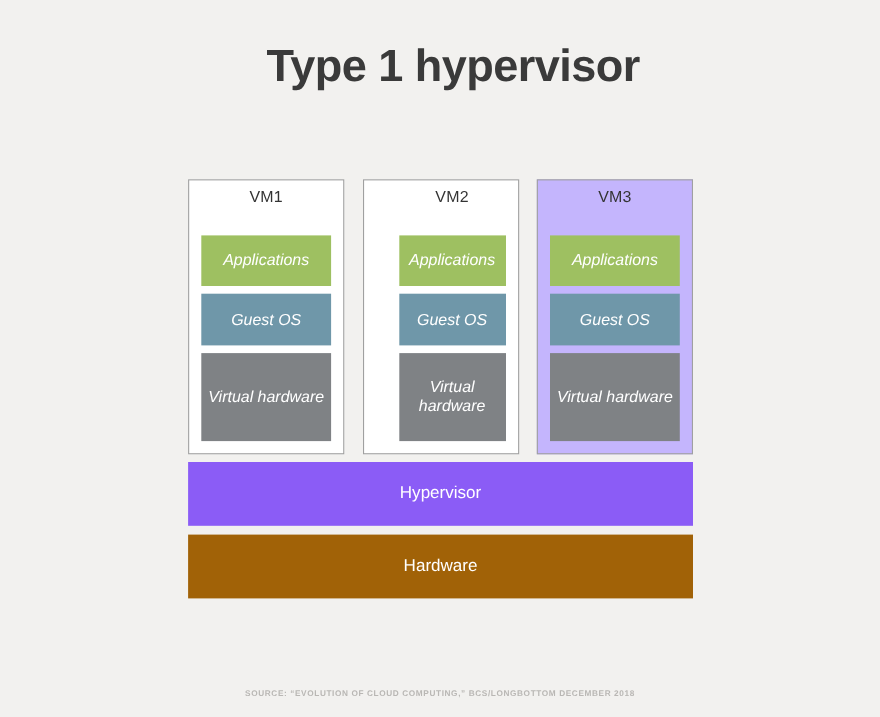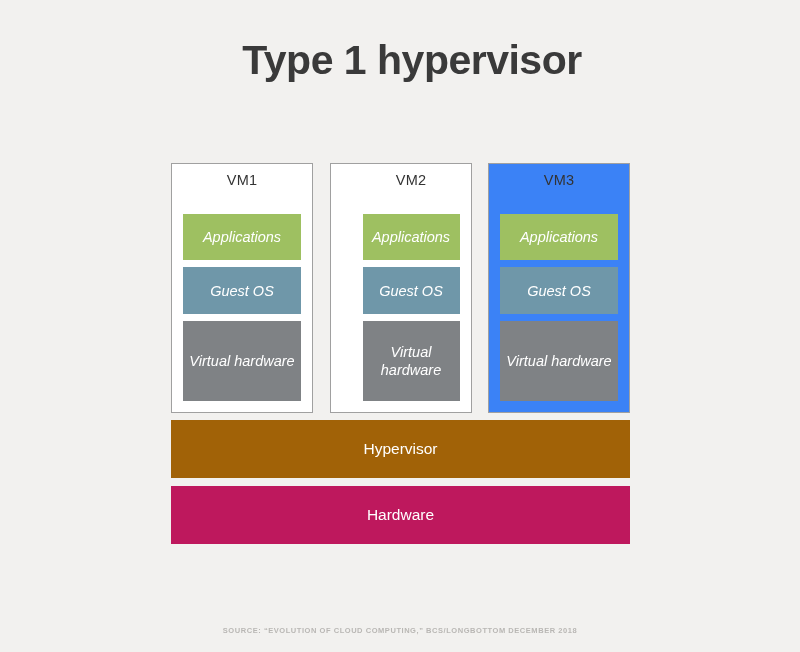--- a/index.html
+++ b/index.html
@@ -126,28 +126,28 @@
       <div class="vm-block block-vhw" style="background: rgb(127, 130, 133); color: rgb(255, 255, 255);">Virtual hardware</div>
     </div>
 
     <div class="vm-card" style="background: rgb(255, 255, 255); border-color: rgb(160, 160, 160); padding-left: 32px;">
       <div class="vm-title" style="color: rgb(51, 51, 51);">VM2</div>
       <div class="vm-block block-apps" style="background: rgb(158, 192, 97); color: rgb(255, 255, 255);">Applications</div>
       <div class="vm-block block-guestos" style="background: rgb(111, 151, 169); color: rgb(255, 255, 255);">Guest OS</div>
       <div class="vm-block block-vhw" style="background: rgb(127, 130, 133); color: rgb(255, 255, 255);">Virtual hardware</div>
     </div>
 
-    <div class="vm-card" style="background: #3b82f6; border-color: rgb(160, 160, 160);">
+    <div class="vm-card" style="background: #c4b5fd; border-color: rgb(160, 160, 160);">
       <div class="vm-title" style="color: rgb(51, 51, 51);">VM3</div>
       <div class="vm-block block-apps" style="background: rgb(158, 192, 97); color: rgb(255, 255, 255);">Applications</div>
       <div class="vm-block block-guestos" style="background: rgb(111, 151, 169); color: rgb(255, 255, 255);">Guest OS</div>
       <div class="vm-block block-vhw" style="background: rgb(127, 130, 133); color: rgb(255, 255, 255);">Virtual hardware</div>
     </div>
 
   </div>
 
-  <div class="wide-bar" id="hypervisor-bar" style="background: #a16207; color: rgb(255, 255, 255);">Hypervisor</div>
+  <div class="wide-bar" id="hypervisor-bar" style="background: #8b5cf6; color: rgb(255, 255, 255);">Hypervisor</div>
 
-  <div class="wide-bar" id="hardware-bar" style="background: #be185d; color: rgb(255, 255, 255);">Hardware</div>
+  <div class="wide-bar" id="hardware-bar" style="background: #a16207; color: rgb(255, 255, 255);">Hardware</div>
 
 </div>
 
 <div id="source-credit" style="color: rgb(185, 183, 180);">SOURCE: “EVOLUTION OF CLOUD COMPUTING,” BCS/LONGBOTTOM DECEMBER 2018</div>
 
 </body></html>

